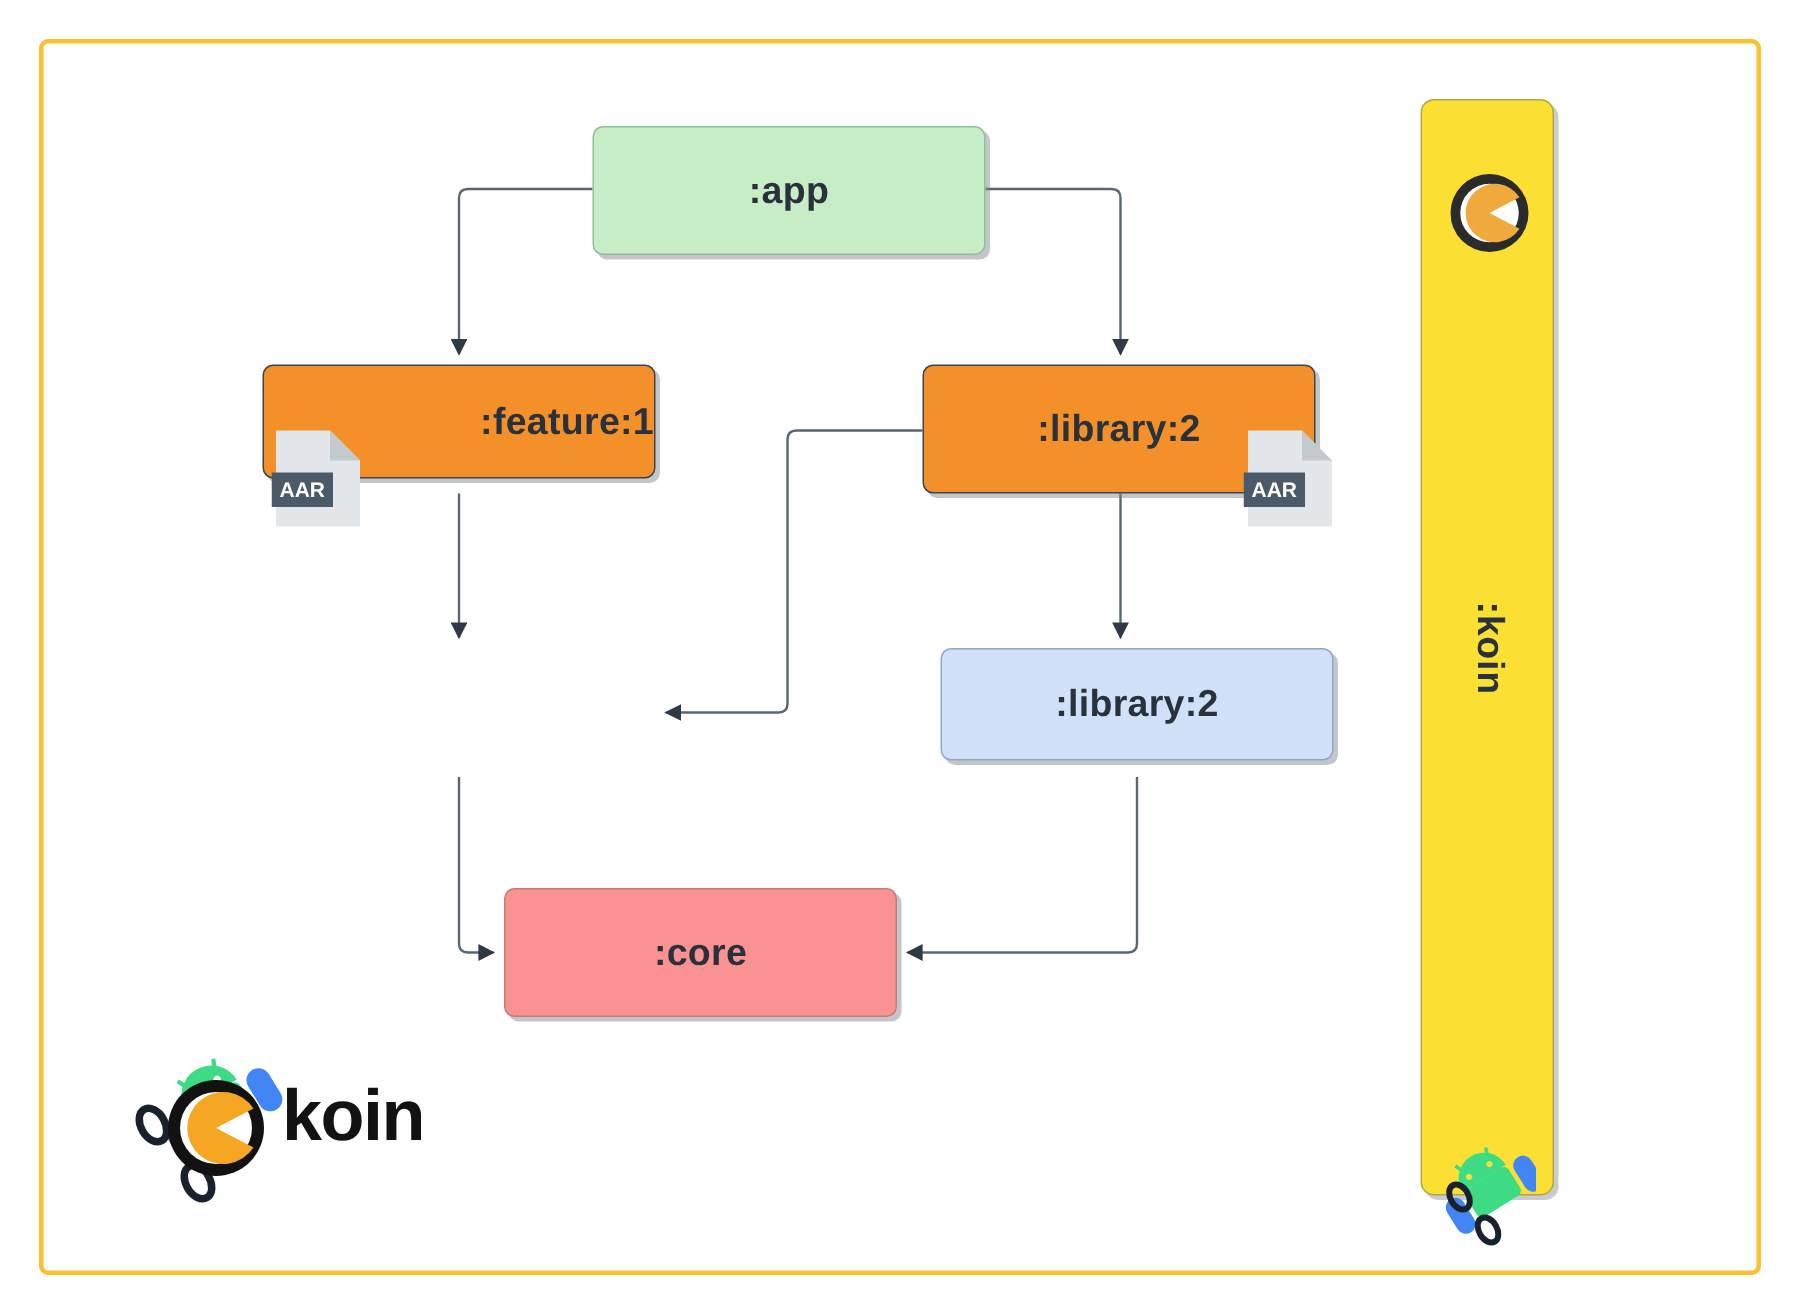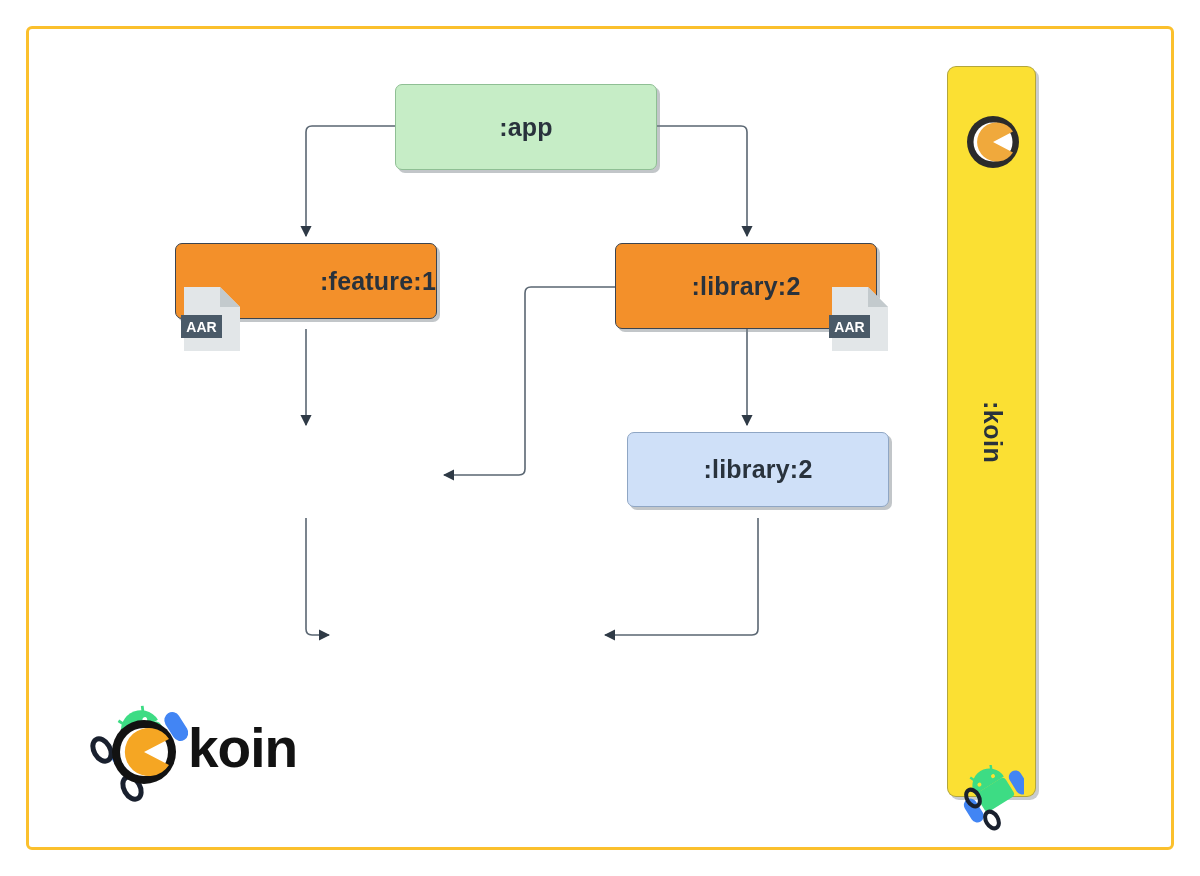--- a/index.html
+++ b/index.html
@@ -122,21 +122,21 @@
     position: absolute;
     left: 0;
     top: 0;
     width: 118px;
     height: 112px;
   }
   .brand-word {
     position: absolute;
     left: 104px;
     top: 27px;
-    font-size: 55px;
+    font-size: 48px;
     font-weight: bold;
     color: #121212;
     letter-spacing: -1px;
     line-height: 1;
   }
 </style>
 </head>
 <body>
 
 <div class="canvas">
@@ -177,20 +177,23 @@
 
   <div class="node node-feat2">
     <span>:library:2</span>
   </div>
 
 
   <div class="node node-lib2">
     <span>:library:2</span>
   </div>
 
+  <div class="node node-core">
+    <span>:core</span>
+  </div>
 
   <svg class="aar aar-1" viewBox="0 0 62 68" xmlns="http://www.w3.org/2000/svg">
     <path d="M3 2 h36 l20 20 v44 h-56 z" fill="#e2e6e8"></path>
     <path d="M39 2 l20 20 h-20 z" fill="#c3cacd"></path>
     <rect x="0" y="30" width="41" height="23" fill="#4a5a68"></rect>
     <text x="20.5" y="46.5" text-anchor="middle" font-family="Liberation Sans, sans-serif" font-size="14" font-weight="bold" fill="#ffffff">AAR</text>
   </svg>
 
   <svg class="aar aar-2" viewBox="0 0 62 68" xmlns="http://www.w3.org/2000/svg">
     <path d="M3 2 h36 l20 20 v44 h-56 z" fill="#e2e6e8"></path>

